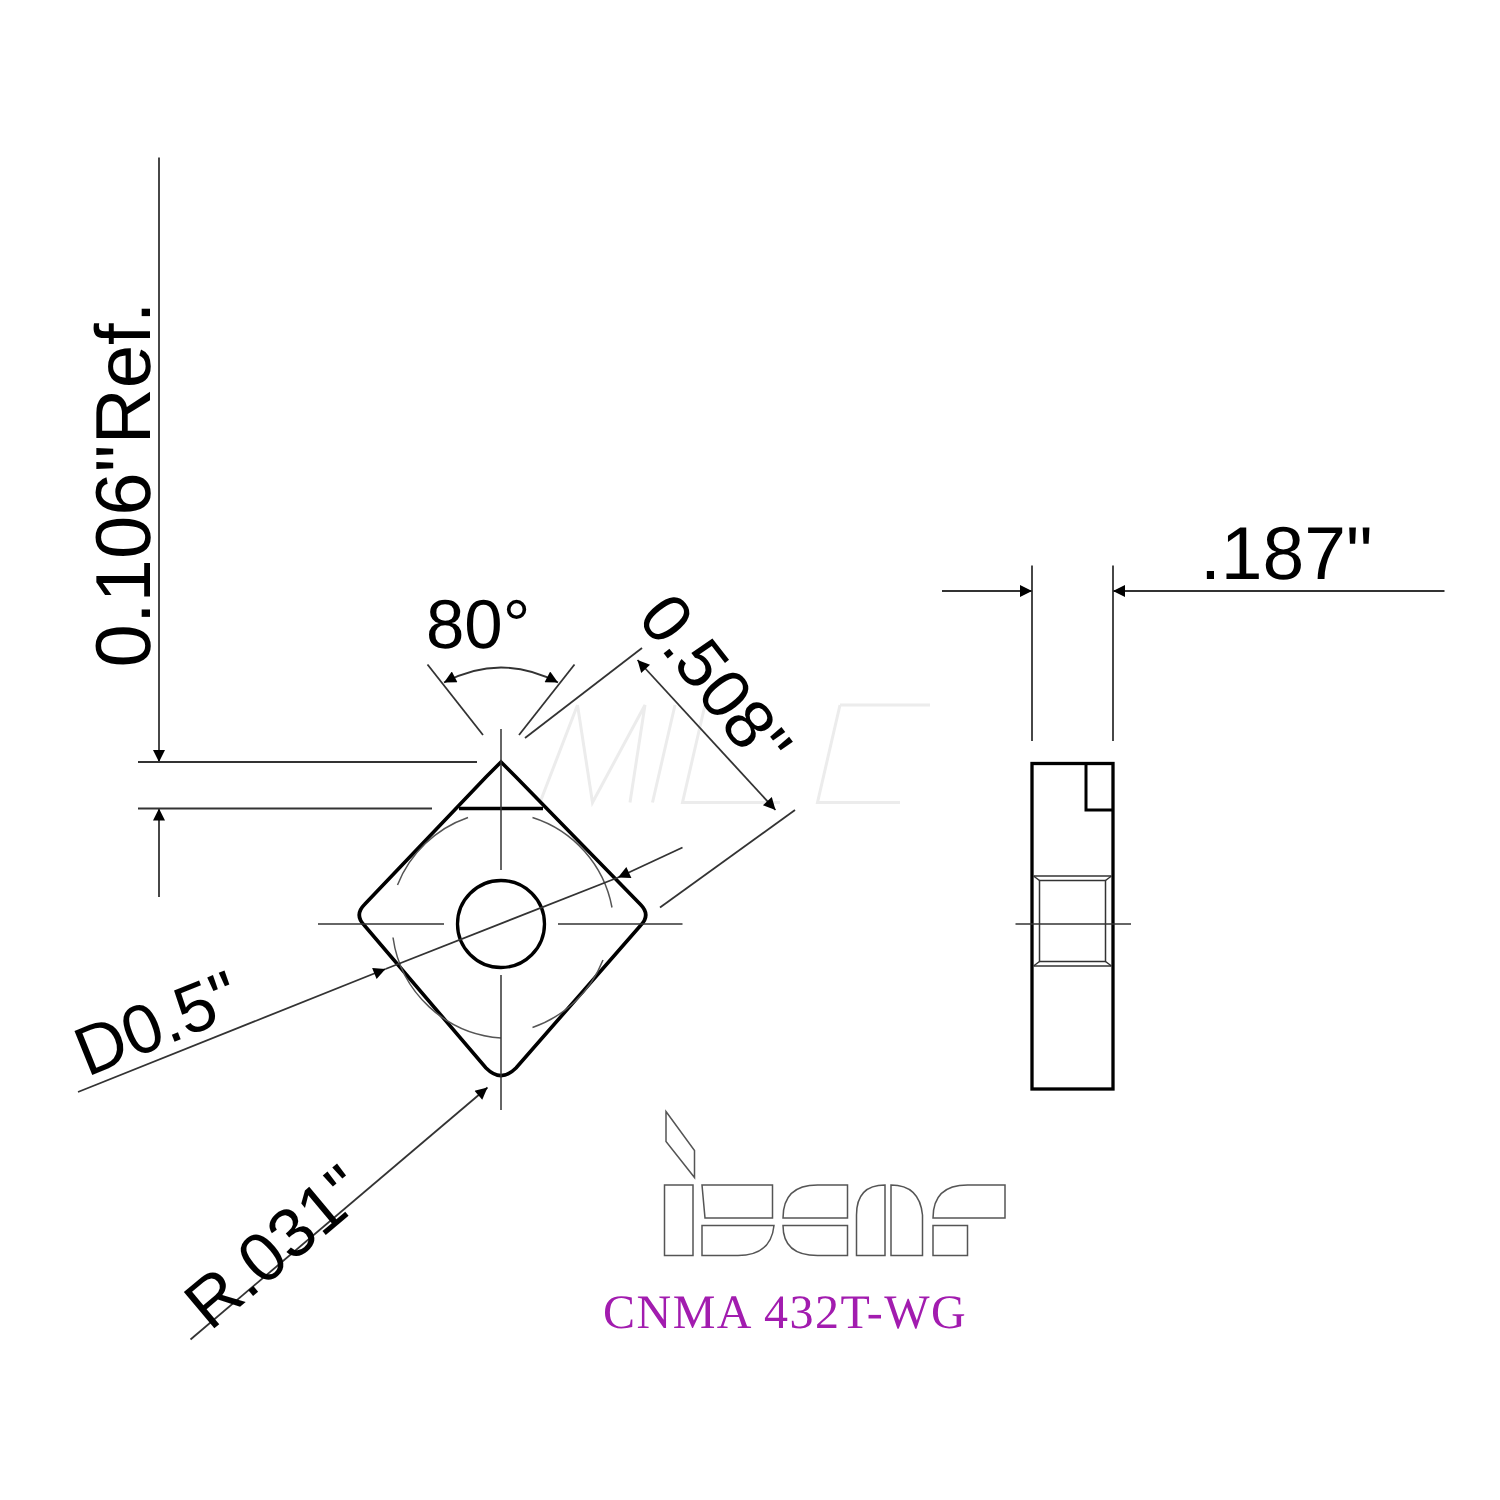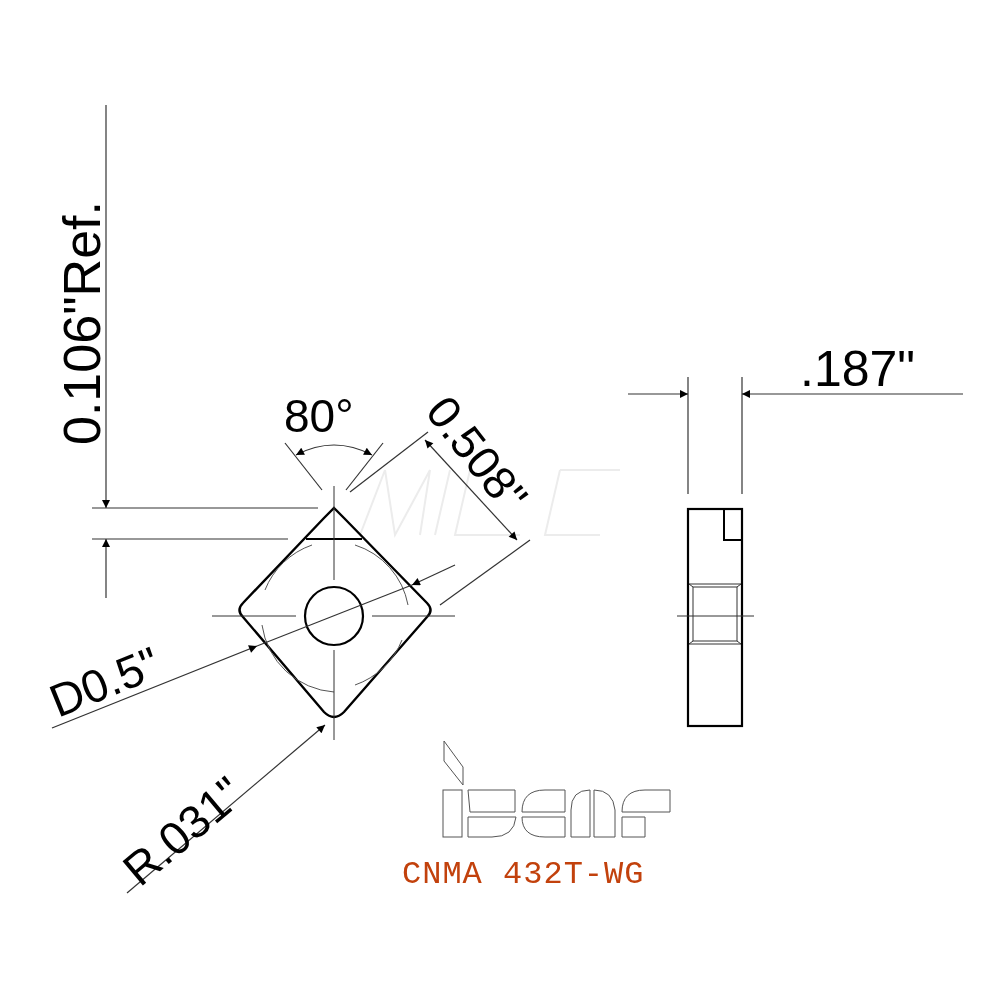--- a/index.html
+++ b/index.html
@@ -1,19 +1,19 @@
 <!DOCTYPE html>
 <html><head>
 <meta charset="utf-8">
 <style>
   html, body { margin: 0; padding: 0; background: #ffffff; }
   body { width: 1000px; height: 1000px; position: relative; overflow: hidden; }
   svg { position: absolute; left: 0; top: 0; }
   .dimtext { font-family: "Liberation Sans", sans-serif; fill: #000; }
-  .label { position: absolute; font-family: Liberation Mono, monospace; color: #c2410c; white-space: nowrap; }
+  .label { position: absolute; font-family: Liberation Serif, serif; color: #a21caf; white-space: nowrap; }
 </style>
 </head>
 <body>
 
 <svg width="1000" height="1000" viewBox="0 0 1000 1000">
   <defs>
     <marker id="arr" viewBox="0 0 10 10" refX="10" refY="5" markerWidth="14" markerHeight="8" orient="auto-start-reverse" markerUnits="userSpaceOnUse">
       <path d="M0,0 L10,5 L0,10 z" fill="#000"></path>
     </marker>
   </defs>

